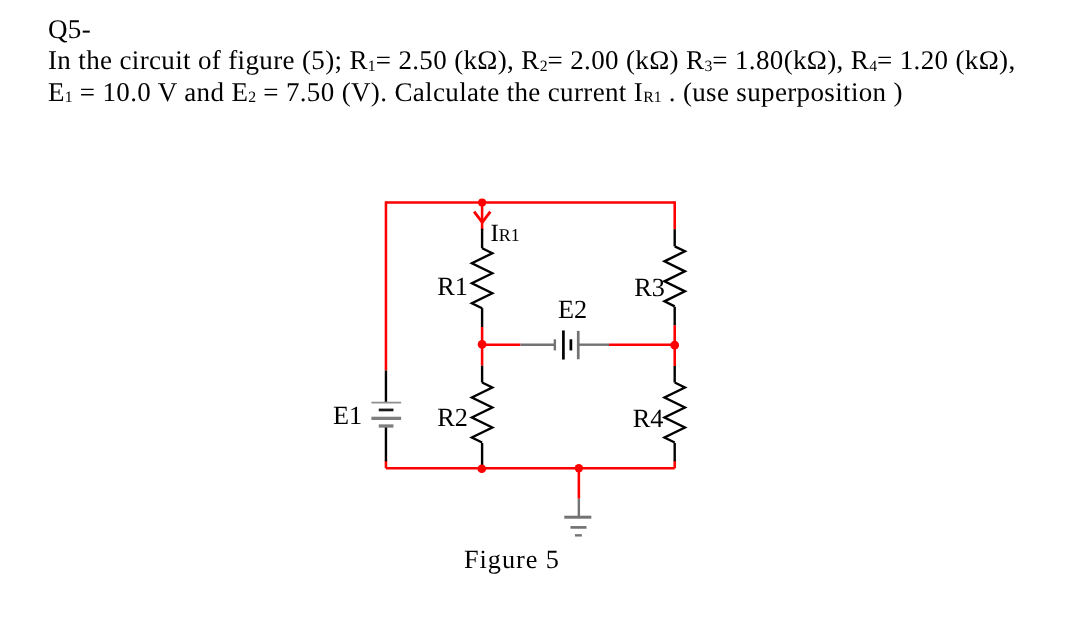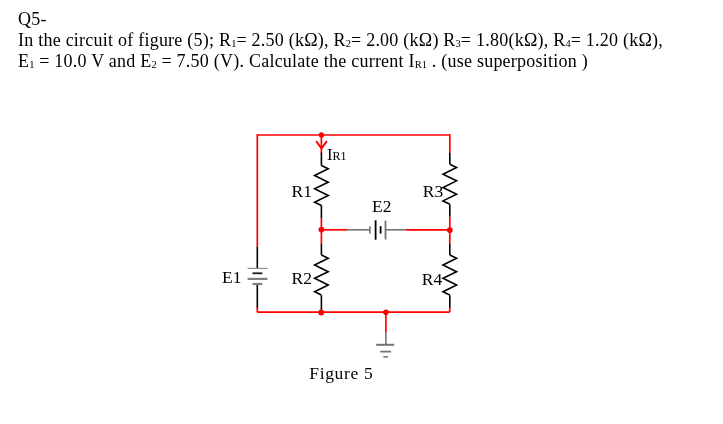--- a/index.html
+++ b/index.html
@@ -1,17 +1,17 @@
 <!DOCTYPE html>
 <html><head>
 <meta charset="utf-8">
 <style>
 html,body{margin:0;padding:0;width:723px;height:424px;background:#ffffff;overflow:hidden;}
 body{font-family:"Liberation Serif",serif;color:#000;}
-#txt{position:absolute;left:18px;top:9px;font-size:18px;line-height:21px;letter-spacing:0.235px;white-space:nowrap;font-family:Liberation Serif, serif;}
+#txt{position:absolute;left:32px;top:9px;font-size:18px;line-height:21px;letter-spacing:0.235px;white-space:nowrap;font-family:Liberation Serif, serif;}
 #txt sub{font-size:10.5px;vertical-align:-1.2px;line-height:0;letter-spacing:0;}
 svg{position:absolute;left:0;top:0;}
 </style>
 </head>
 <body>
 <div id="txt">Q5-<br>In the circuit of figure (5); R<sub>1</sub>= 2.50 (kΩ), R<sub>2</sub>= 2.00 (kΩ) R<sub>3</sub>= 1.80(kΩ), R<sub>4</sub>= 1.20 (kΩ),<br>E<sub>1</sub> = 10.0 V and E<sub>2</sub> = 7.50 (V). Calculate the current I<sub>R1</sub> . (use superposition )</div>
 <svg width="723" height="424" viewBox="0 0 723 424">
 
   <g stroke="#ff0000" stroke-width="1.7" fill="none">
     <path d="M257.3,135 H449.8"></path>

